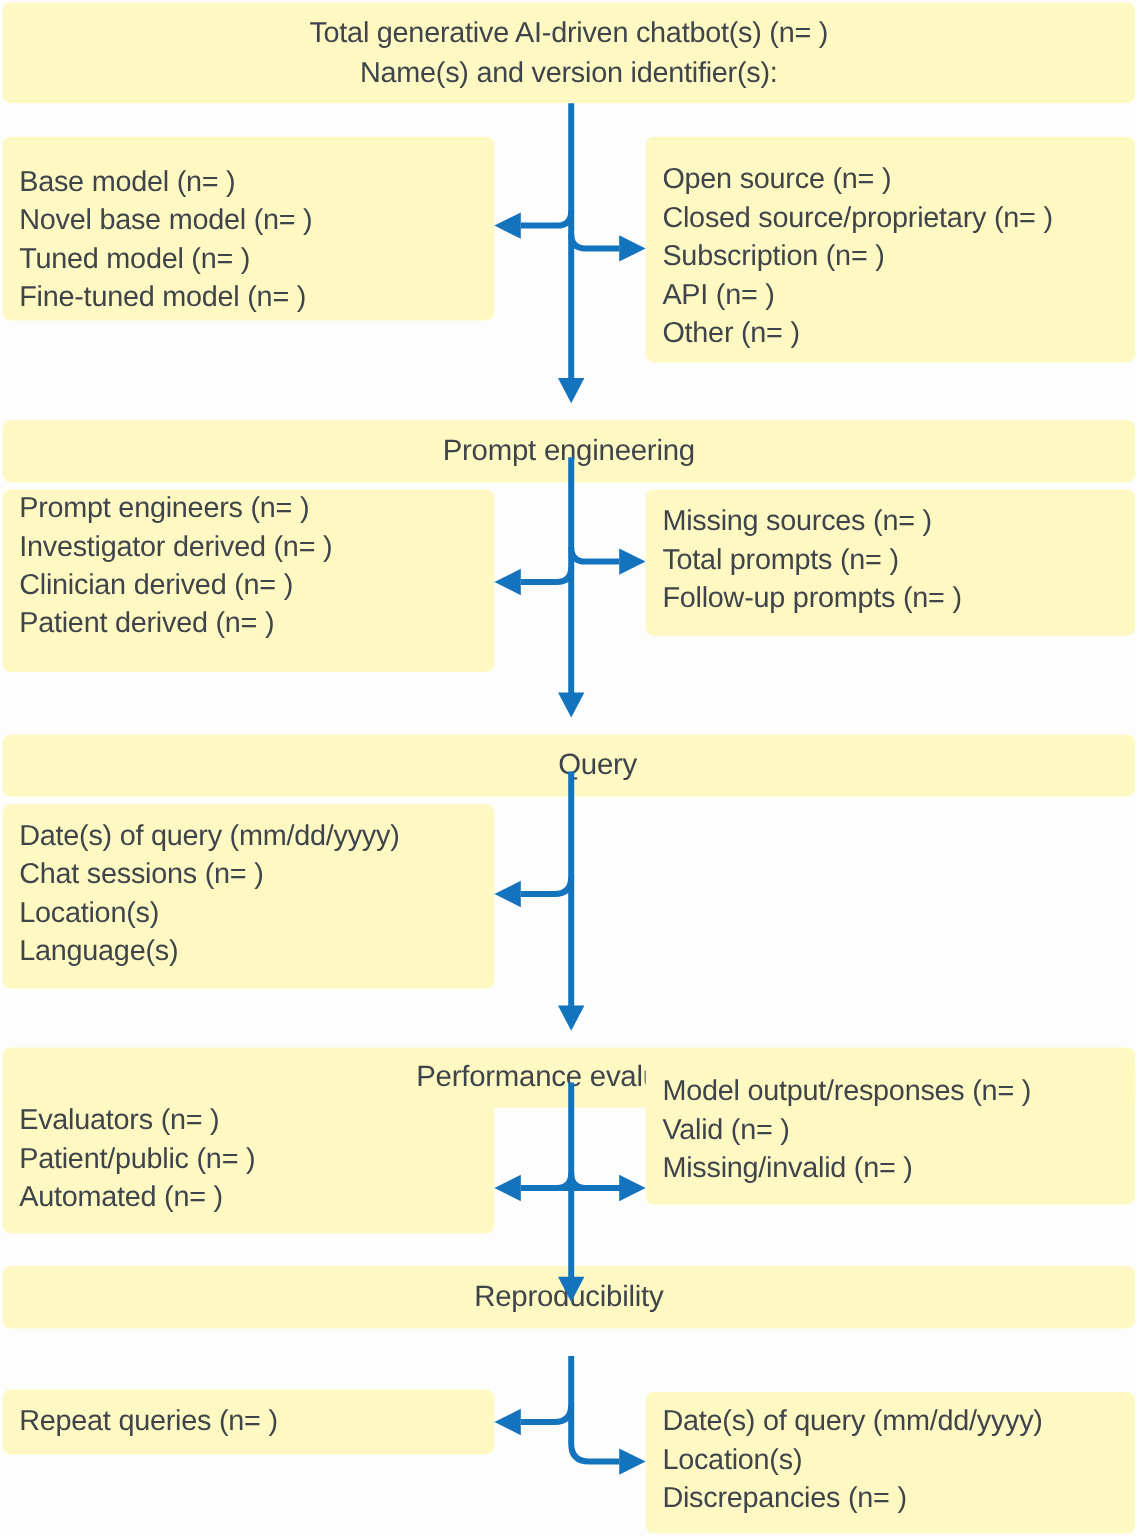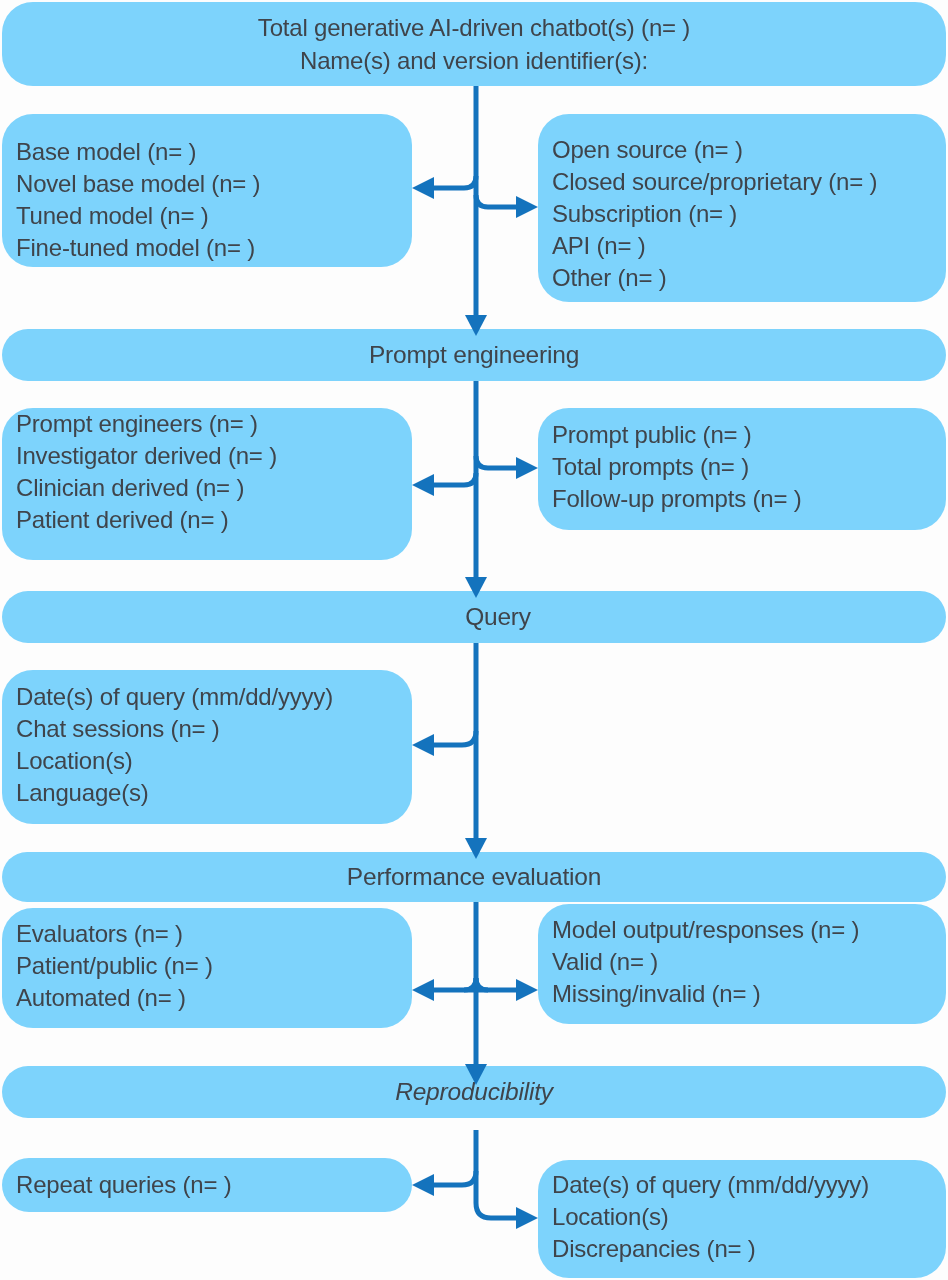--- a/index.html
+++ b/index.html
@@ -5,30 +5,30 @@
   html,body{margin:0;padding:0;}
   body{
     width:948px;height:1280px;position:relative;
     background:#fdfdfd;
     font-family:"Liberation Sans", sans-serif;
     color:#3f444b;
     overflow:hidden;
   }
   .box{
     position:absolute;
-    background:#7dd3fc;
-    border-radius:31px;
+    background:#fef9c3;
+    border-radius:7px;
     box-sizing:border-box;
     font-size:24px;
     letter-spacing:-0.2px;
   }
   .side-left{left:2px;width:410px;}
   .side-right{left:538px;width:408px;}
   .full{left:2px;width:944px;}
-  .hdr{display:flex;align-items:center;justify-content:center;font-size:24.5px;}
+  .hdr{display:flex;align-items:center;justify-content:center;font-size:24.5px;margin-top:21px;}
   .lines{padding-left:14px;}
   .line{height:32px;line-height:32px;white-space:nowrap;}
   .center-lines{display:flex;flex-direction:column;align-items:center;justify-content:center;text-align:center;}
   .center-lines .tline{line-height:33px;}
   #arrows{position:absolute;left:0;top:0;z-index:5;pointer-events:none;}
 </style>
 </head>
 <body>
 
 <div class="box full center-lines" style="top:2px;height:84px;">
@@ -54,21 +54,21 @@
   <span>Prompt engineering</span>
 </div>
 
 <div class="box side-left lines" style="top:408px;height:152px;">
   <div class="line">Prompt engineers (n= )</div>
   <div class="line">Investigator derived (n= )</div>
   <div class="line">Clinician derived (n= )</div>
   <div class="line">Patient derived (n= )</div>
 </div>
 <div class="box side-right lines" style="top:408px;height:122px;padding-top:11px;">
-  <div class="line">Prompt public (n= )</div>
+  <div class="line">Missing sources (n= )</div>
   <div class="line">Total prompts (n= )</div>
   <div class="line">Follow-up prompts (n= )</div>
 </div>
 
 <div class="box full hdr" style="top:591px;height:52px;padding-left:48px;">
   <span>Query</span>
 </div>
 
 <div class="box side-left lines" style="top:670px;height:154px;padding-top:11px;">
   <div class="line">Date(s) of query (mm/dd/yyyy)</div>
@@ -79,27 +79,27 @@
 
 <div class="box full hdr" style="top:852px;height:50px;">
   <span>Performance evaluation</span>
 </div>
 
 <div class="box side-left lines" style="top:908px;height:120px;padding-top:10px;">
   <div class="line">Evaluators (n= )</div>
   <div class="line">Patient/public (n= )</div>
   <div class="line">Automated (n= )</div>
 </div>
-<div class="box side-right lines" style="top:904px;height:120px;padding-top:10px;">
+<div class="box side-right lines" style="top:884px;height:120px;padding-top:10px;">
   <div class="line">Model output/responses (n= )</div>
   <div class="line">Valid (n= )</div>
   <div class="line">Missing/invalid (n= )</div>
 </div>
 
-<div class="box full hdr" style="top:1066px;height:52px;font-style:italic;">
+<div class="box full hdr" style="top:1034px;height:52px;">
   <span>Reproducibility</span>
 </div>
 
 <div class="box side-left lines" style="top:1158px;height:54px;padding-top:11px;">
   <div class="line">Repeat queries (n= )</div>
 </div>
 <div class="box side-right lines" style="top:1160px;height:118px;padding-top:9px;">
   <div class="line">Date(s) of query (mm/dd/yyyy)</div>
   <div class="line">Location(s)</div>
   <div class="line">Discrepancies (n= )</div>

